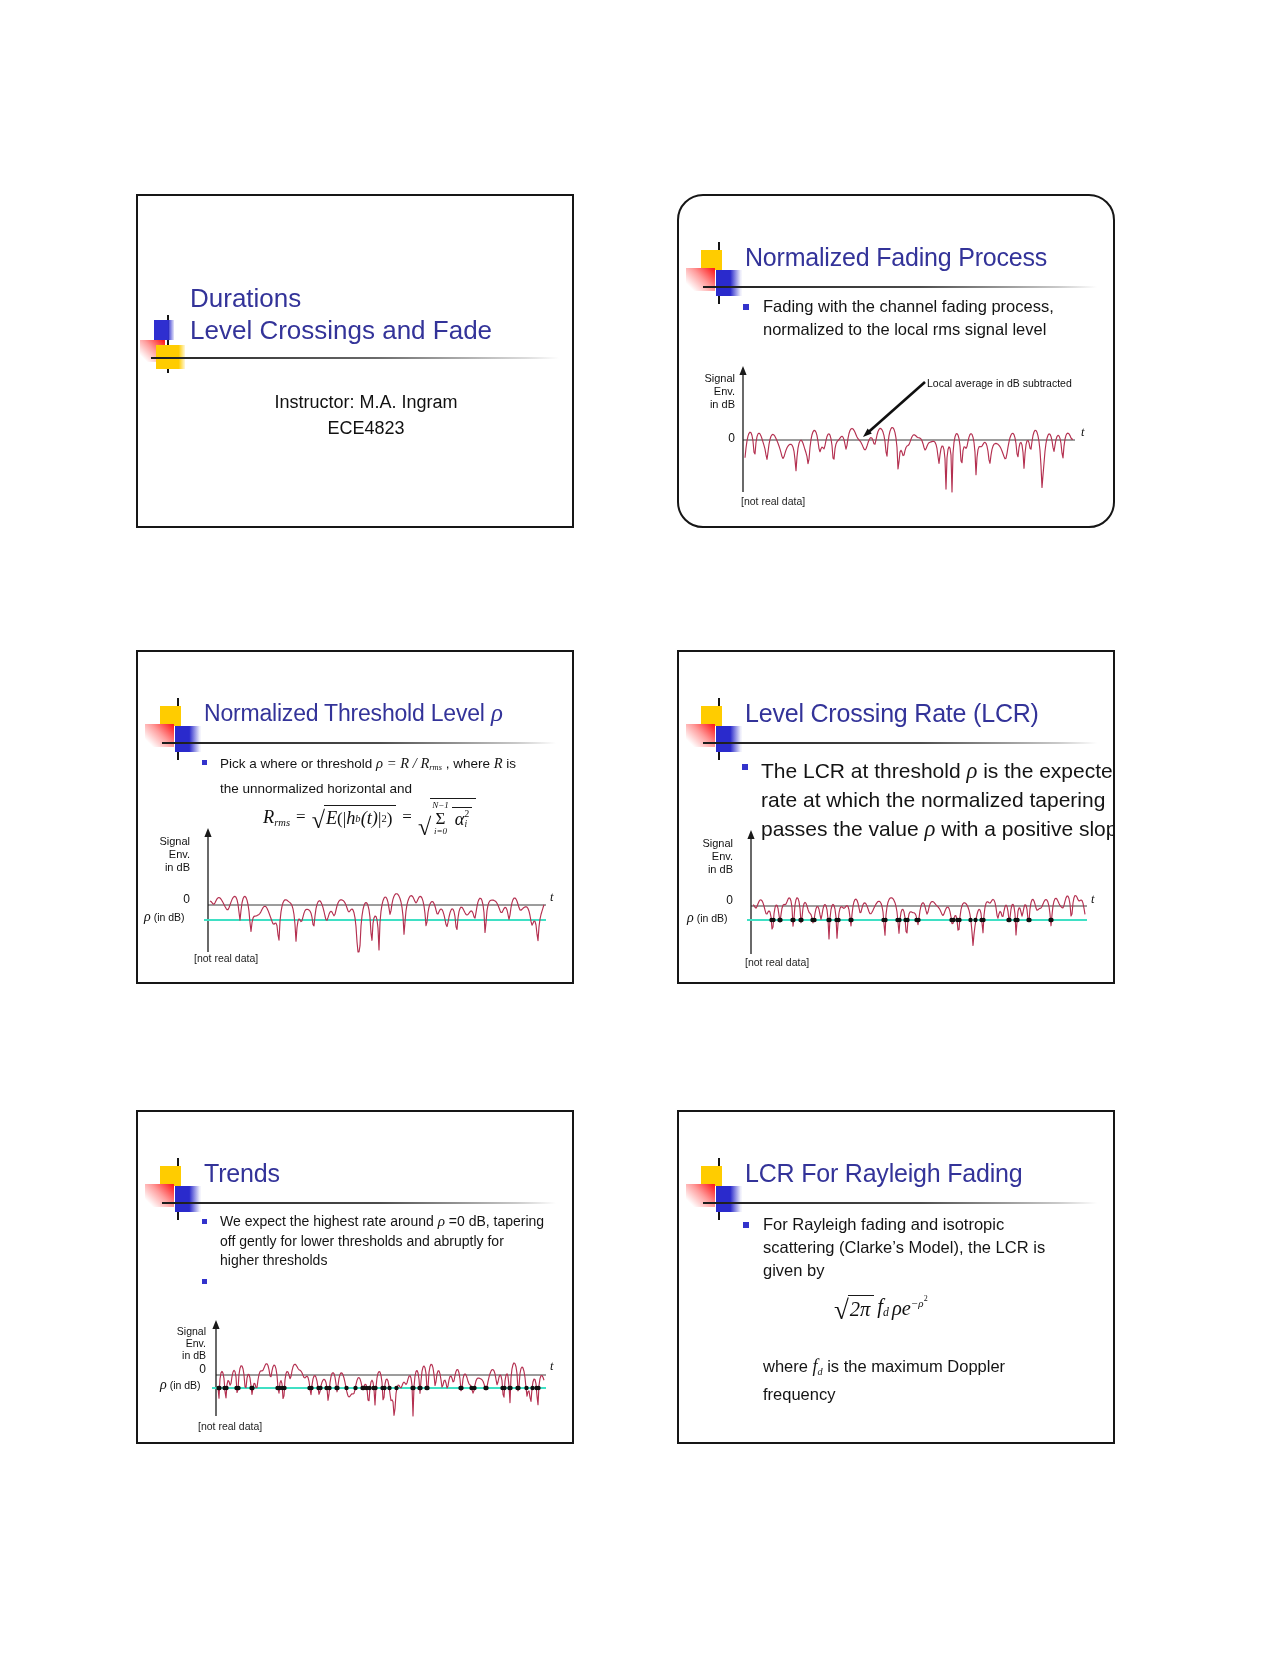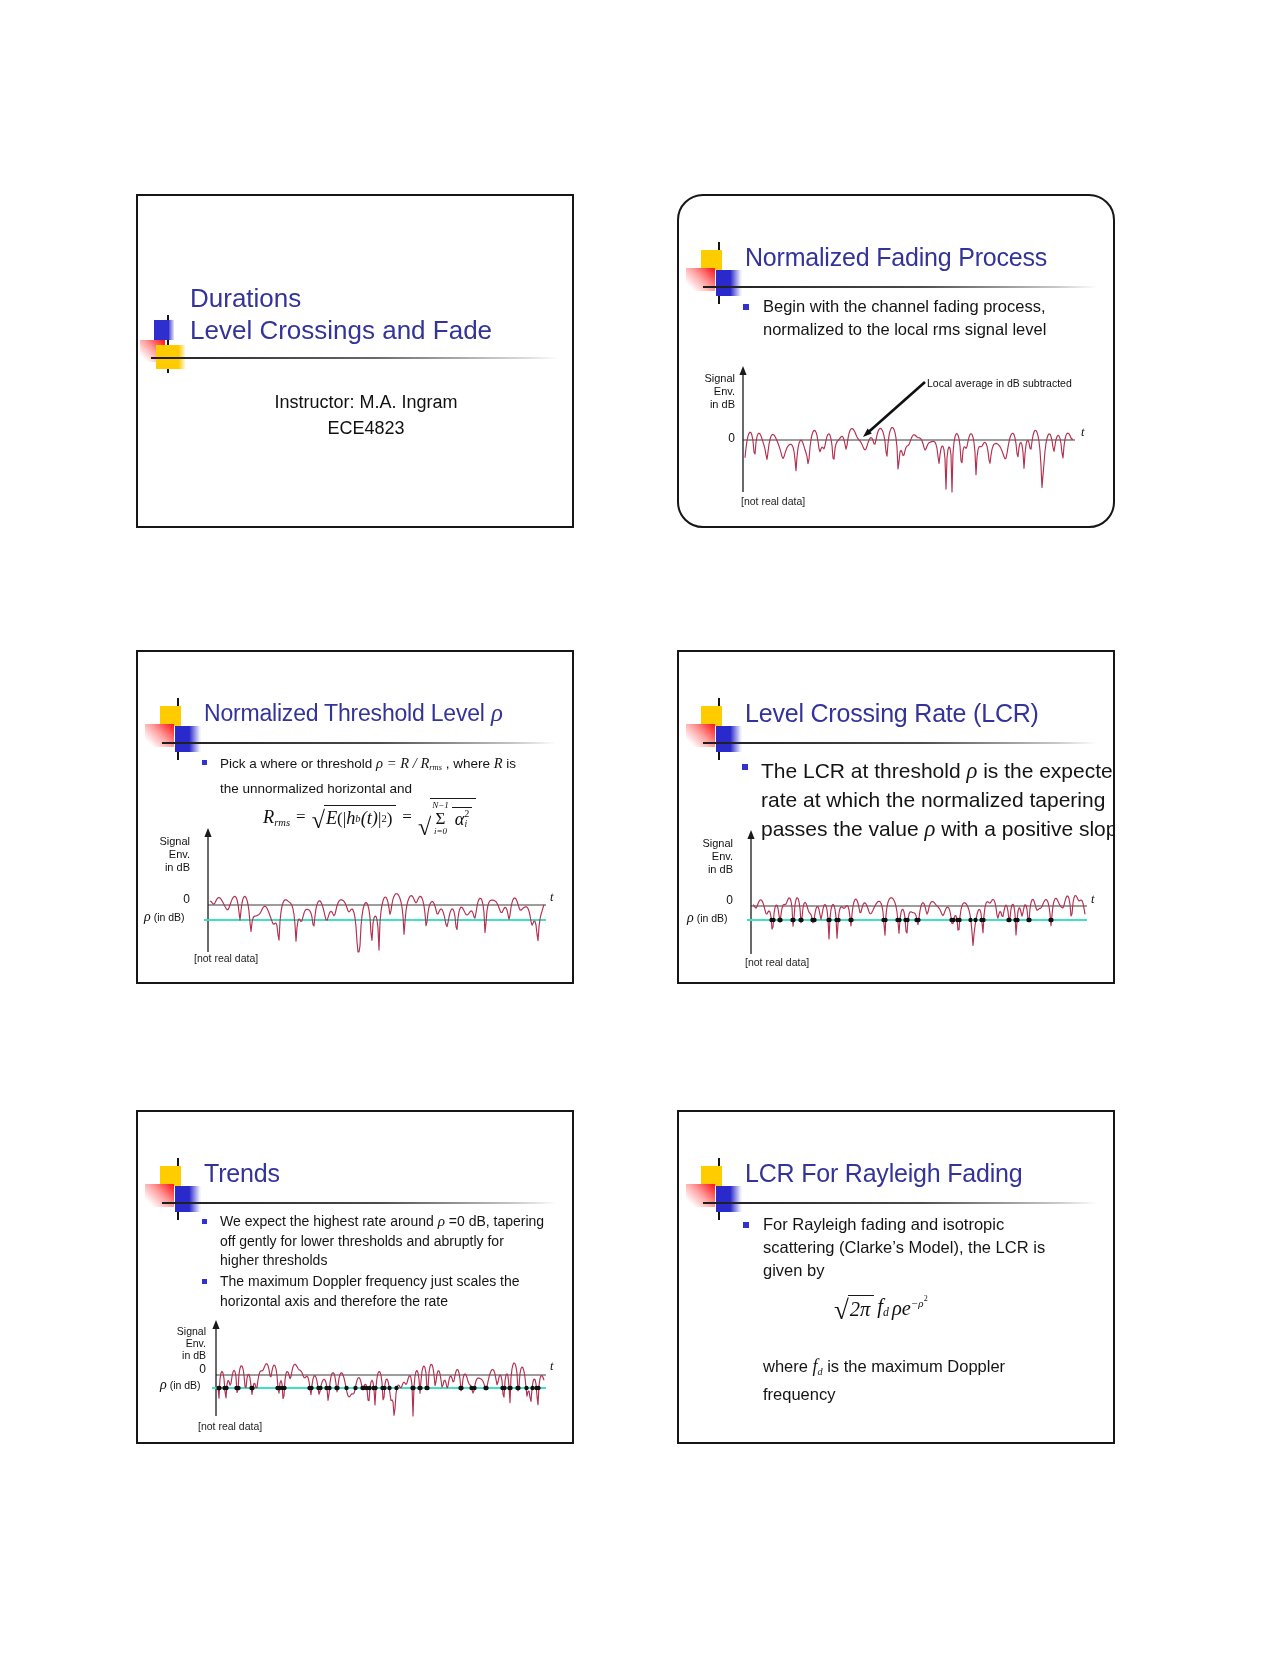--- a/index.html
+++ b/index.html
@@ -102,21 +102,21 @@
     <div class="vline"></div>
     <div class="sq-y"></div>
     <div class="sq-r"></div>
     <div class="sq-b"></div>
   </div>
   <div class="ctitle">Normalized Fading Process</div>
   <div class="underline"></div>
 
   <div class="bmark" style="left:64px;top:108px;width:6px;height:6px;"></div>
   <div class="btext" style="left:84px;top:99px;font-size:16.5px;line-height:23px;">
-    <div>Begin with the channel fading process,</div>
+    <div>Fading with the channel fading process,</div>
     <div>normalized to the local rms signal level</div>
   </div>
 
   <div class="ylab" style="left:6px;top:176px;width:50px;">
     <div>Signal</div>
     <div>Env.</div>
     <div>in dB</div>
   </div>
   <div class="zlab" style="left:6px;top:235px;width:50px;">0</div>
   <div class="annot" style="left:248px;top:181px;">Local average in dB subtracted</div>
@@ -287,24 +287,20 @@
   <div class="ctitle">Trends</div>
   <div class="underline"></div>
 
   <div class="bmark" style="left:64px;top:107px;width:5px;height:5px;"></div>
   <div class="btext" style="left:82px;top:100px;font-size:14px;line-height:19.5px;">
     <div><span>We expect the highest rate around </span><span class="mi">ρ</span><span> =0 dB, tapering</span></div>
     <div>off gently for lower thresholds and abruptly for</div>
     <div>higher thresholds</div>
   </div>
   <div class="bmark" style="left:64px;top:167px;width:5px;height:5px;"></div>
-  <div class="btext" style="left:82px;top:160px;font-size:14px;line-height:19.5px;">
-    <div>The maximum Doppler frequency just scales the</div>
-    <div>horizontal axis and therefore the rate</div>
-  </div>
 
   <div class="ylab" style="left:20px;top:213px;width:48px;font-size:10.5px;line-height:12px;">
     <div>Signal</div>
     <div>Env.</div>
     <div>in dB</div>
   </div>
   <div class="zlab" style="left:20px;top:250px;width:48px;">0</div>
   <div class="rlab" style="left:22px;top:265px;"><span class="mi">ρ</span><span> (in dB)</span></div>
   <svg class="fading" style="left:74px;top:208px;" width="344" height="98" viewBox="0 0 344 98">
       <line x1="4" y1="55" x2="334" y2="55" stroke="#3a3a3a" stroke-width="1"></line>

